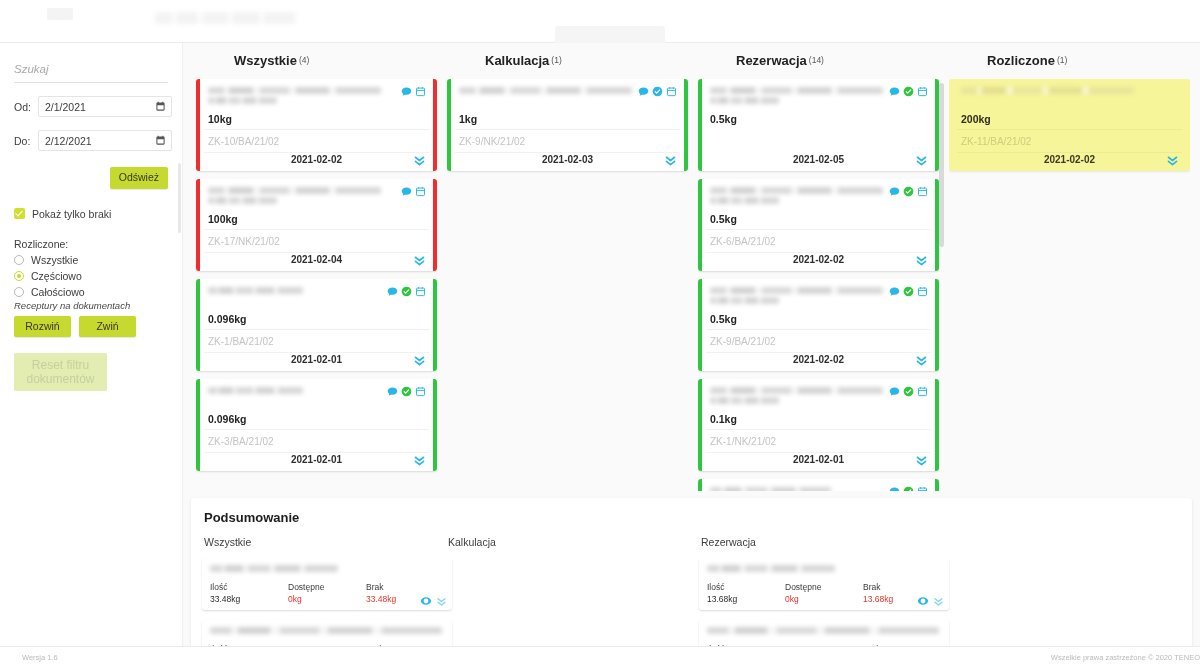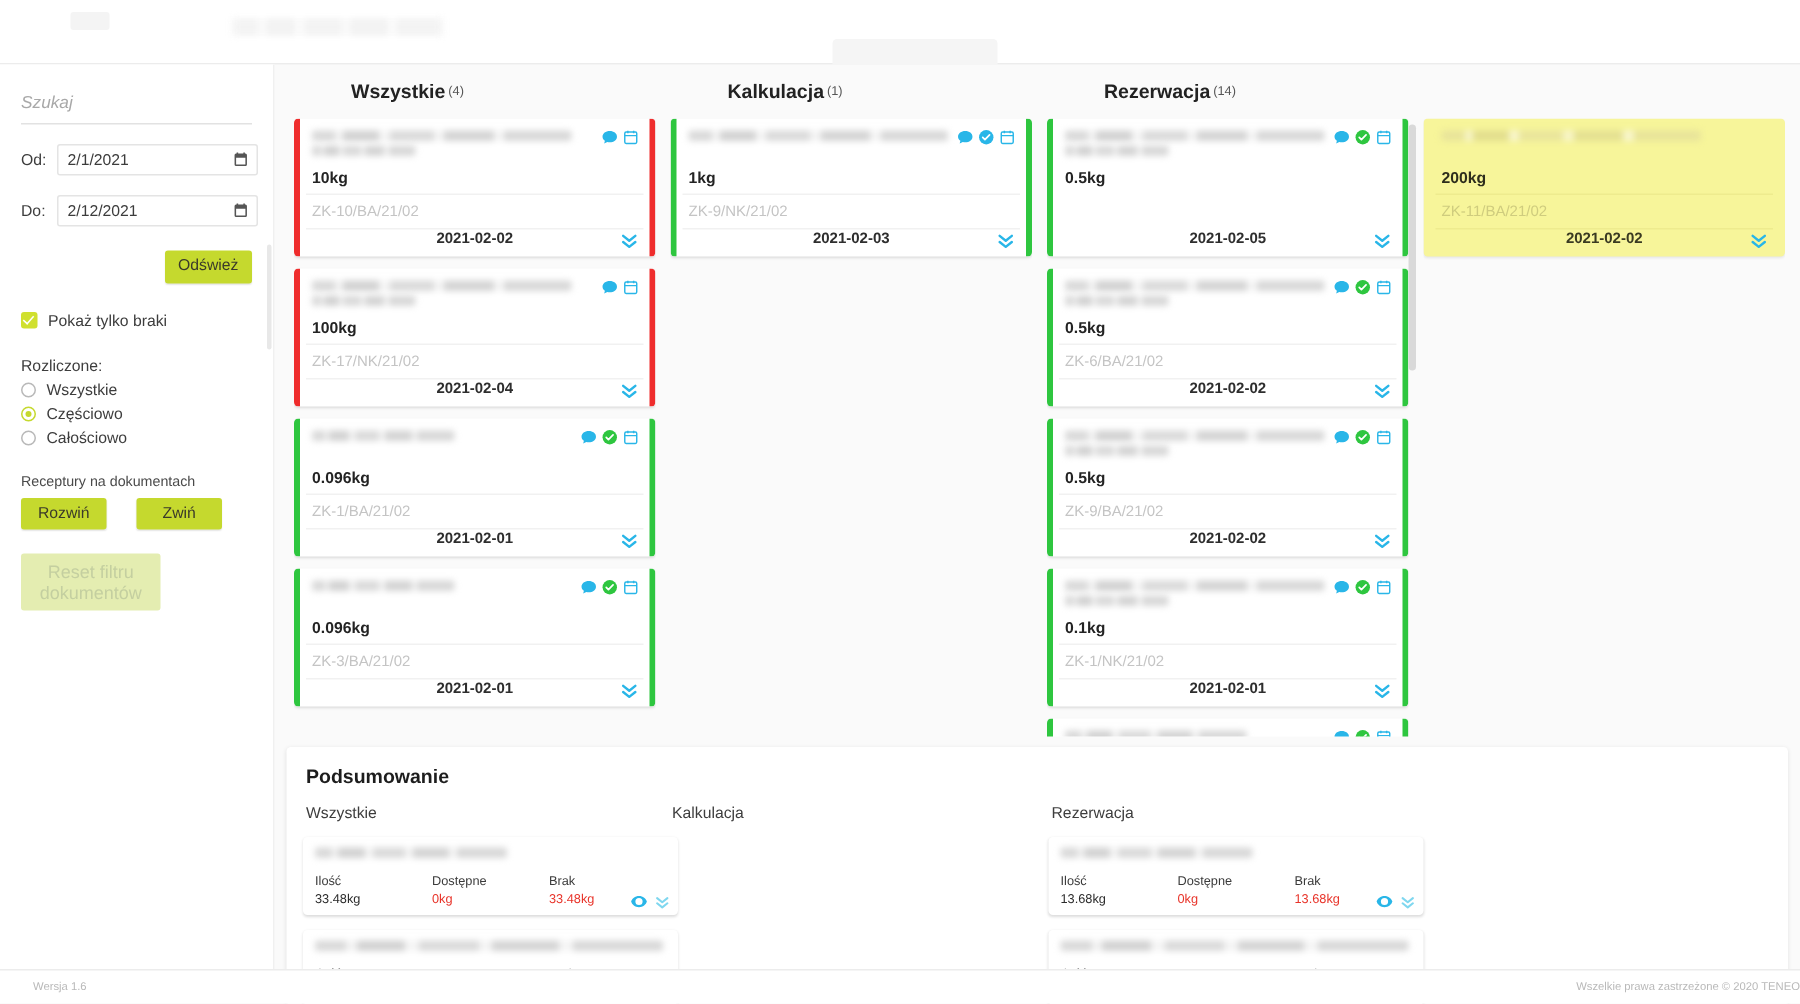--- a/index.html
+++ b/index.html
@@ -90,22 +90,22 @@
     width: 10px; height: 10px; border: 1px solid #b9b9b9; border-radius: 50%;
     flex: none; margin-right: 7px; position: relative; background: #fff;
   }
   .radio.on { border-color: #c5d92e; }
   .radio.on::after {
     content: ""; position: absolute; left: 2px; top: 2px;
     width: 4px; height: 4px; border-radius: 50%; background: #c5d92e;
   }
   .radio-label { font-size: 10.5px; color: #3d3d3d; }
 
-  .sub-title { font-size: 9.5px; color: #4a4a4a; margin-top: 18px; padding-left: 4px; }
-  .btn-pair { display: flex; gap: 20px; margin-top: 5px; padding-left: 4px; }
+  .sub-title { font-size: 9.5px; color: #4a4a4a; margin-top: 2px; padding-left: 4px; font-style: italic; }
+  .btn-pair { display: flex; gap: 8px; margin-top: 5px; padding-left: 4px; }
   .btn-pair .btn-lime { width: 57px; text-align: center; }
   .btn-reset {
     margin-top: 16px; margin-left: 4px; width: 93px;
     background: #e4edb1; color: #c4cfa0; border: none; border-radius: 2px;
     font-family: "Liberation Sans", sans-serif; font-size: 12px;
     padding: 5px 4px; cursor: default; text-align: center;
   }
   .sidebar-scroll {
     position: absolute; right: 1px; top: 120px; width: 3px; height: 70px;
     background: #e8e8e8; border-radius: 2px;
@@ -694,20 +694,23 @@
                   </span>
               </div>
             </div>
           </div>
 
         </div>
         <div class="col-scroll"></div>
       </div>
 
       <div class="col col-3">
+        <div class="col-head">
+          <span>Rozliczone</span><span class="cnt">(1)</span>
+        </div>
         <div class="col-body">
           <div class="card yellow">
             <div class="card-inner">
               <div class="card-title">
                 <div class="blur-line w100 yellow"></div>
               </div>
               <div class="card-qty">200kg</div>
               <div class="card-code">ZK-11/BA/21/02</div>
               <div class="card-date">2021-02-02</div>
               <span class="card-expand">

